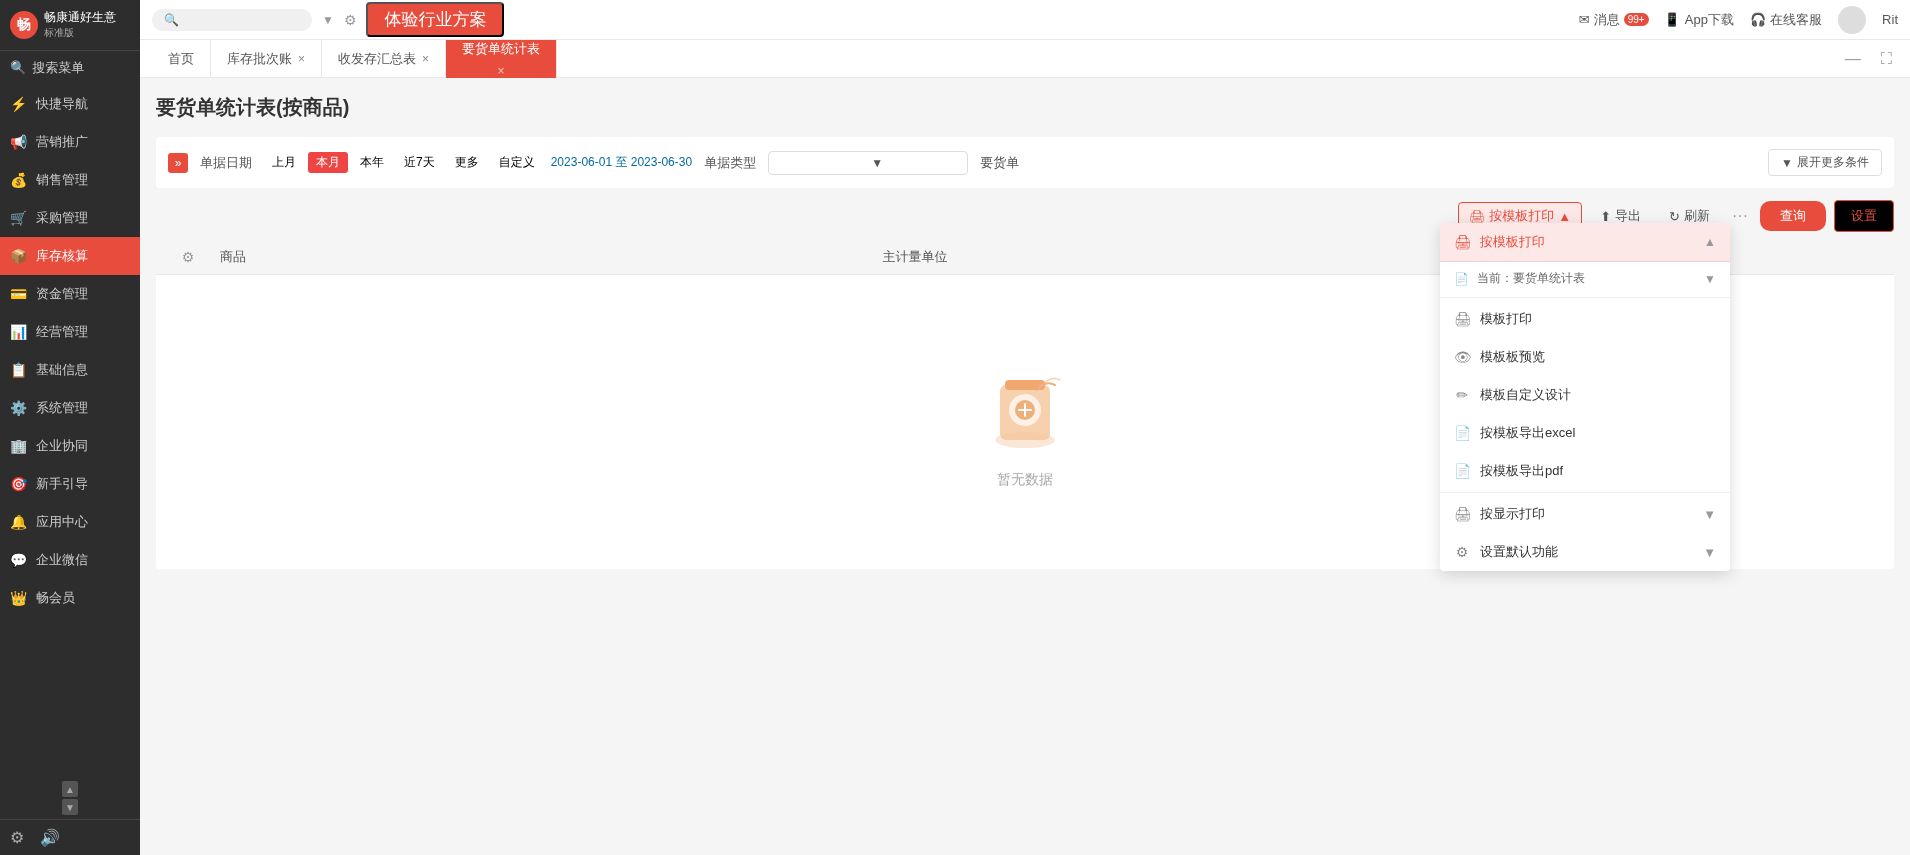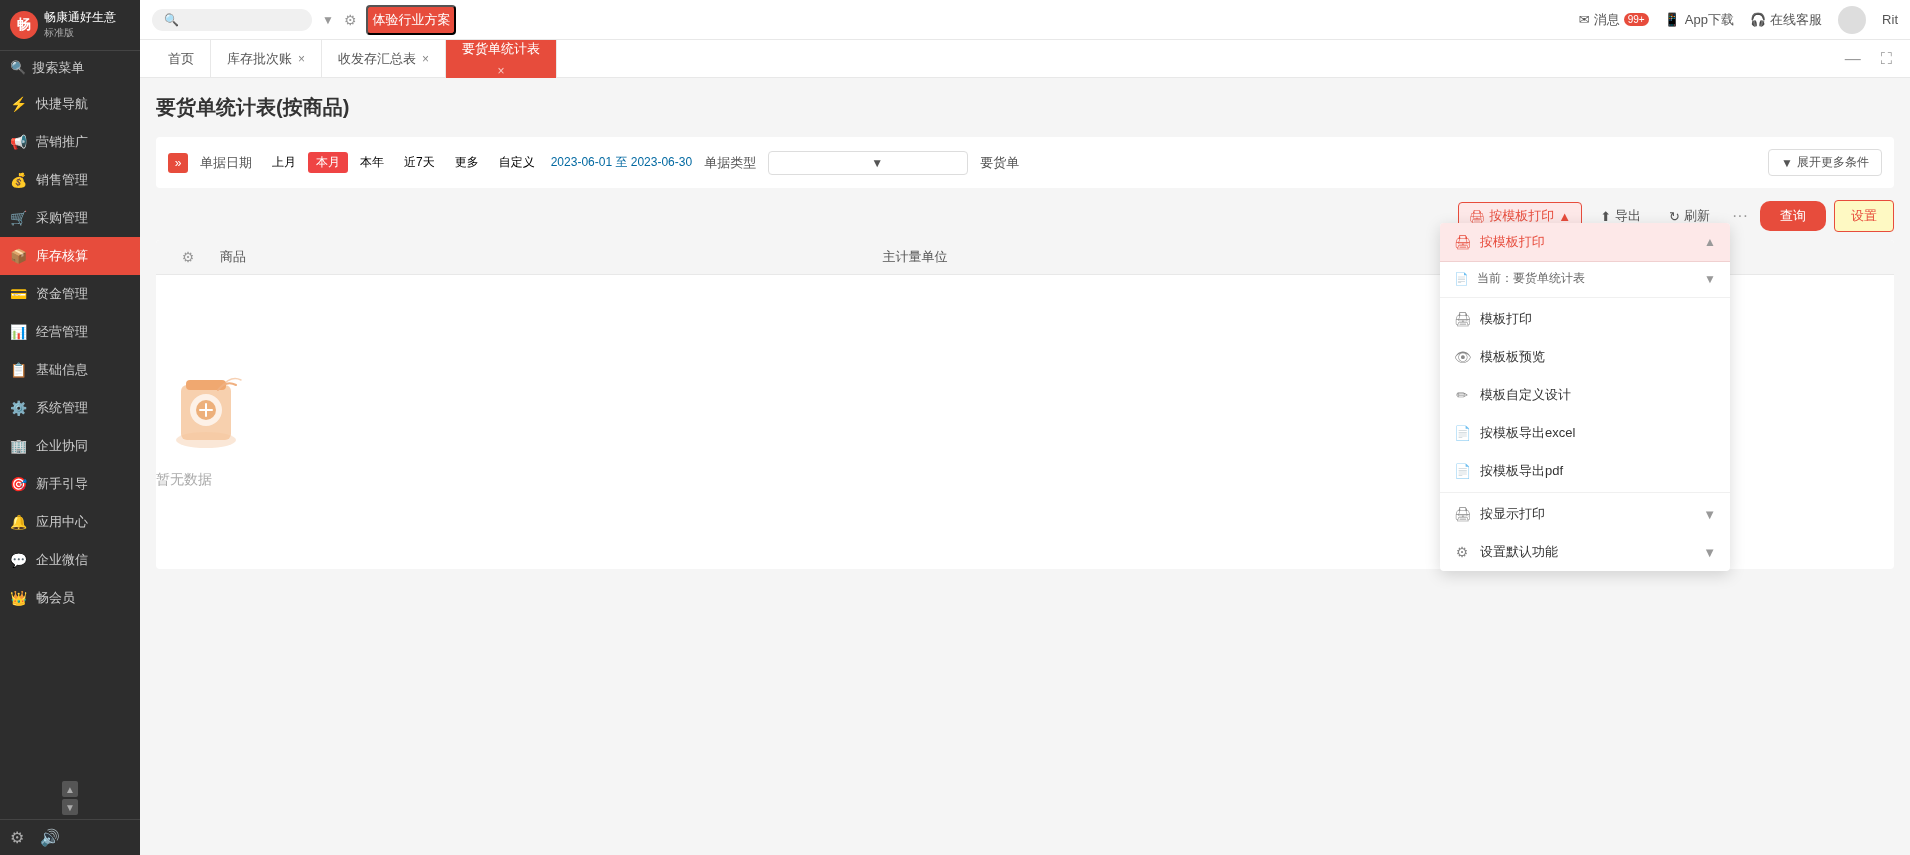--- a/index.html
+++ b/index.html
@@ -20,21 +20,21 @@
     .scroll-btn { width: 16px; height: 16px; background: #555; border-radius: 2px; cursor: pointer; display: flex; align-items: center; justify-content: center; color: #aaa; font-size: 10px; }
 
     
     .main { flex: 1; display: flex; flex-direction: column; height: 100%; overflow: hidden; }
 
     
     .topbar { height: 40px; background: #fff; border-bottom: 1px solid #e8e8e8; display: flex; align-items: center; padding: 0 12px; gap: 10px; flex-shrink: 0; }
     .topbar-search { background: #f0f0f0; border-radius: 12px; padding: 4px 12px; font-size: 12px; color: #999; display: flex; align-items: center; gap: 6px; width: 160px; }
     .topbar-chevron { color: #999; font-size: 12px; cursor: pointer; }
     .topbar-gear { color: #999; font-size: 14px; cursor: pointer; }
-    .topbar-trial { background: #e74c3c; color: white; padding: 4px 4px; border-radius: 4px; font-size: 13px; cursor: pointer; }
+    .topbar-trial { background: #e74c3c; color: white; padding: 4px 16px; border-radius: 4px; font-size: 17px; cursor: pointer; }
     .topbar-spacer { flex: 1; }
     .topbar-right { display: flex; align-items: center; gap: 16px; }
     .topbar-msg { display: flex; align-items: center; gap: 4px; color: #555; font-size: 13px; cursor: pointer; position: relative; }
     .badge { background: #e74c3c; color: white; font-size: 10px; padding: 1px 4px; border-radius: 8px; }
     .topbar-app { display: flex; align-items: center; gap: 4px; color: #555; font-size: 13px; cursor: pointer; }
     .topbar-service { display: flex; align-items: center; gap: 4px; color: #555; font-size: 13px; cursor: pointer; }
     .topbar-avatar { width: 28px; height: 28px; background: #ddd; border-radius: 50%; }
     .topbar-username { color: #555; font-size: 13px; cursor: pointer; }
 
     
@@ -71,29 +71,29 @@
     .table-header-item { color: #555; font-size: 13px; font-weight: 500; }
     .table-settings-icon { color: #999; cursor: pointer; font-size: 14px; }
 
     .col-settings { width: 40px; text-align: center; }
     .col-product { flex: 2; }
     .col-unit { flex: 1; }
     .col-qty { flex: 1; text-align: right; }
     .col-amount { flex: 1; }
 
     
-    .empty-state { display: flex; flex-direction: column; align-items: flex-start; justify-content: center; padding: 80px 0; }
+    .empty-state { display: flex; flex-direction: column; align-items: center; justify-content: center; padding: 80px 0; }
     .empty-icon { width: 100px; height: 100px; margin-bottom: 16px; }
     .empty-text { color: #aaa; font-size: 14px; }
     .btn-print { display: flex; align-items: center; gap: 4px; color: #555; font-size: 13px; cursor: pointer; padding: 4px 10px; border: 1px solid #ddd; border-radius: 4px; background: #fff; }
     .btn-print.active { background: #fde8e8; border-color: #e74c3c; color: #e74c3c; }
     .btn-export { display: flex; align-items: center; gap: 4px; color: #555; font-size: 13px; cursor: pointer; padding: 4px 10px; }
     .btn-refresh { display: flex; align-items: center; gap: 4px; color: #555; font-size: 13px; cursor: pointer; padding: 4px 10px; }
     .btn-query { background: #e74c3c; color: white; padding: 6px 20px; border-radius: 10px; font-size: 13px; cursor: pointer; border: none; }
-    .btn-settings { border: 1px solid #e74c3c; color: #e74c3c; padding: 6px 16px; border-radius: 4px; font-size: 13px; cursor: pointer; background: #fef9c3; }
+    .btn-settings { border: 1px solid #e74c3c; color: #e74c3c; padding: 6px 16px; border-radius: 4px; font-size: 13px; cursor: pointer; background: #000000; }
     .dropdown-menu { position: absolute; top: 145px; right: 180px; width: 290px; background: white; border-radius: 4px; box-shadow: 0 4px 16px rgba(0,0,0,0.15); z-index: 100; }
     .dropdown-header { display: flex; align-items: center; justify-content: space-between; padding: 10px 14px; background: #fde8e8; border-radius: 4px 4px 0 0; border-bottom: 1px solid #f0d0d0; }
     .dropdown-header-left { display: flex; align-items: center; gap: 8px; color: #e74c3c; font-size: 13px; font-weight: 500; }
     .dropdown-header-icon { font-size: 14px; }
     .dropdown-chevron { color: #999; cursor: pointer; font-size: 12px; }
     .dropdown-item { display: flex; align-items: center; gap: 10px; padding: 10px 14px; color: #333; font-size: 13px; cursor: pointer; }
     .dropdown-item-icon { color: #888; font-size: 14px; width: 16px; text-align: center; }
     .dropdown-item-label { flex: 1; }
     .dropdown-divider { height: 1px; background: #f0f0f0; margin: 2px 0; }
     .dropdown-sub-item { display: flex; align-items: center; justify-content: space-between; padding: 10px 14px; color: #333; font-size: 13px; cursor: pointer; }

